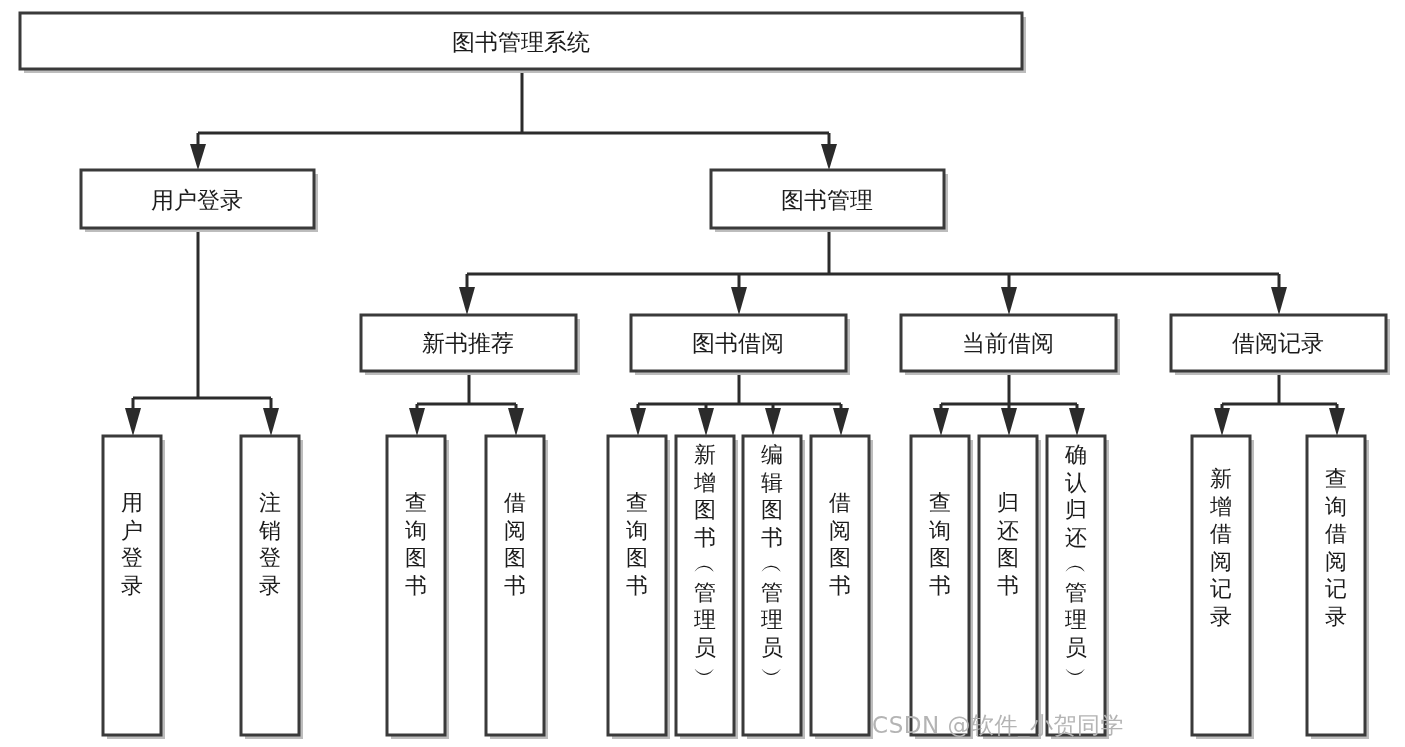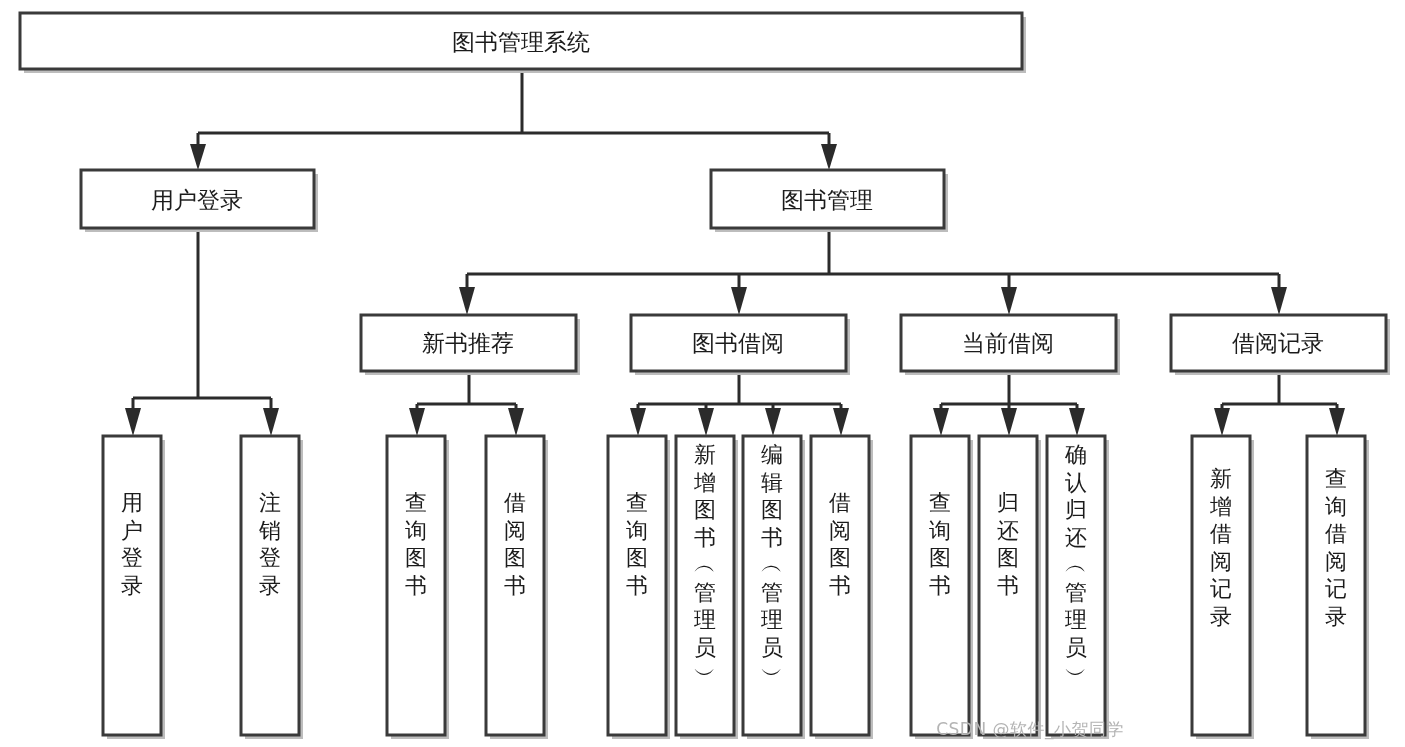--- a/index.html
+++ b/index.html
@@ -56,21 +56,21 @@
   }
   .arrow-head {
     fill: #2b2b2b;
     stroke: none;
   }
   .watermark {
     position: absolute;
     right: 8px;
     bottom: 6px;
     font-family: "DejaVu Sans", "Liberation Sans", sans-serif;
-    font-size: 17px;
+    font-size: 23px;
     color: #b4b4b4;
     letter-spacing: 0.5px;
     white-space: nowrap;
     pointer-events: none;
   }
 </style>
 </head>
 <body>
 
 <div id="diagram-root">

